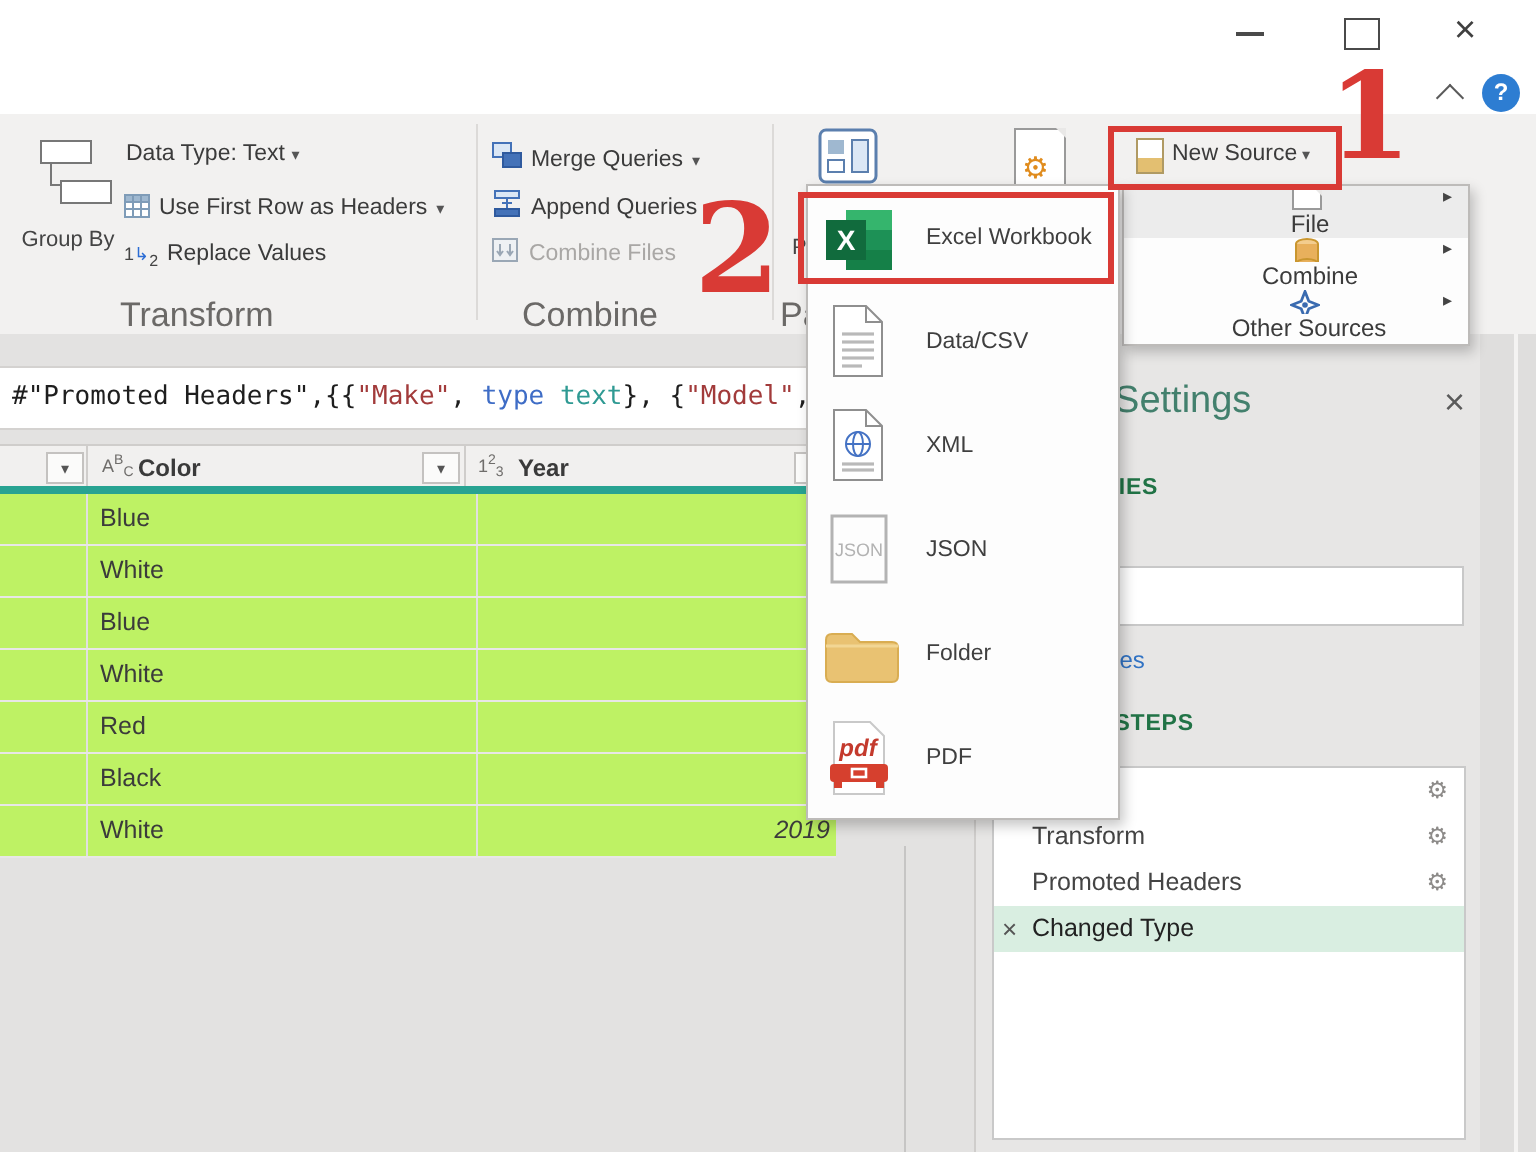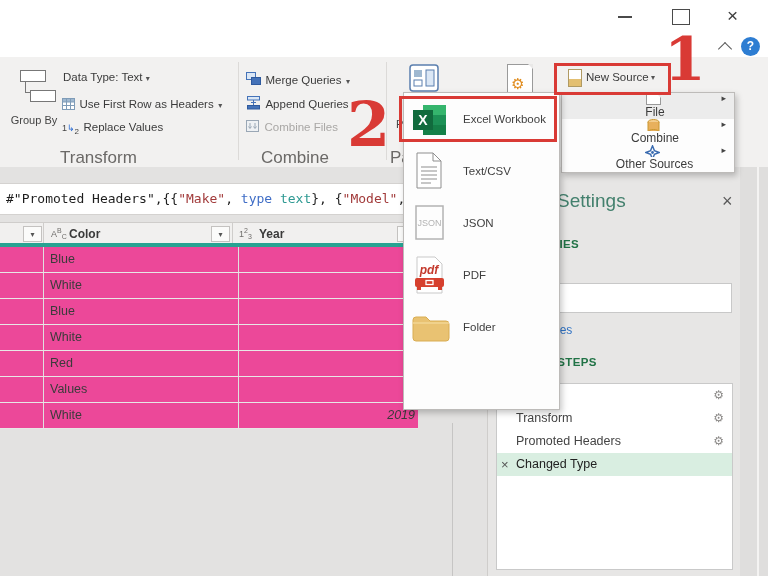--- a/index.html
+++ b/index.html
@@ -35,21 +35,21 @@
   .thead{left:0;top:222px;width:418px;height:21px;background:#f1f0ef;border-top:1px solid #cfcdcb;display:flex;}
   .hcell{border-right:1px solid #cfcdcb;position:relative;font-size:12px;color:#3a3a3a;}
   .hname{font-weight:bold;position:absolute;top:4px;}
   .hglyph{position:absolute;top:4px;font-size:9px;color:#6f6d6b;}
   .hglyph sup{font-size:7px;vertical-align:4px;}
   .hglyph sub{font-size:7px;vertical-align:-2px;}
   .filterbox{position:absolute;top:3px;width:17px;height:14px;background:#fbfbfa;border:1px solid #c4c2c0;
              text-align:center;line-height:13px;}
   .tealbar{left:0;top:243px;width:418px;height:4px;background:#28a392;}
   .tbody{left:0;top:247px;width:418px;}
-  .trow{display:flex;height:25px;background:#ec4899;border-bottom:1px solid #e8e7e6;font-size:12.5px;color:#3b3b3b;}
+  .trow{display:flex;height:25px;background:#bef264;border-bottom:1px solid #e8e7e6;font-size:12.5px;color:#3b3b3b;}
   .tcell{border-right:1px solid #e1e0df;line-height:24px;white-space:nowrap;overflow:hidden;}
   .cell-year{text-align:right;font-style:italic;}
   .cell-year span{margin-right:0;}
   .trow:last-child .cell-year span{margin-right:3px;}
   .vscroll-line{left:452px;top:423px;width:1px;height:153px;background:#c6c5c4;}
   
   .panel{left:487px;top:167px;width:253px;height:409px;background:#e7e6e5;border-left:1px solid #cfcdcb;}
   .ptitle{font-size:19px;color:#43806d;}
   .pclose{font-size:18px;color:#5a5a5a;}
   .pheading{font-size:11.5px;font-weight:bold;color:#217346;letter-spacing:.4px;}
@@ -221,21 +221,21 @@
         <div class="tcell" style="width:188px;padding-left:6px;">White</div>
         <div class="tcell cell-year" style="width:179px;border-right:none;"><span>20</span></div>
       </div>
     <div class="trow">
         <div class="tcell" style="width:43px;"></div>
         <div class="tcell" style="width:188px;padding-left:6px;">Red</div>
         <div class="tcell cell-year" style="width:179px;border-right:none;"><span>20</span></div>
       </div>
     <div class="trow">
         <div class="tcell" style="width:43px;"></div>
-        <div class="tcell" style="width:188px;padding-left:6px;">Values</div>
+        <div class="tcell" style="width:188px;padding-left:6px;">Black</div>
         <div class="tcell cell-year" style="width:179px;border-right:none;"><span>20</span></div>
       </div>
     <div class="trow">
         <div class="tcell" style="width:43px;"></div>
         <div class="tcell" style="width:188px;padding-left:6px;">White</div>
         <div class="tcell cell-year" style="width:179px;border-right:none;"><span>2019</span></div>
       </div>
   </div>
 
   <div class="abs panel">
@@ -312,47 +312,61 @@
         <path d="M1,1 h16 l8,8 v27 h-24 z" fill="#fff" stroke="#8f8f8f"></path>
           <path d="M17,1 v8 h8" fill="none" stroke="#8f8f8f"></path>
         <g stroke="#b9b9b9" stroke-width="1.6">
             <line x1="5" y1="15" x2="21" y2="15"></line>
             <line x1="5" y1="19" x2="21" y2="19"></line>
             <line x1="5" y1="23" x2="21" y2="23"></line>
             <line x1="5" y1="27" x2="21" y2="27"></line>
             <line x1="5" y1="31" x2="15" y2="31"></line>
           </g>
       </svg>
-      <span class="m2label">Text/CSV</span>
+      <span class="m2label">Data/CSV</span>
+    </div>
+    <div class="m2row">
+      <svg width="28" height="38" style="position:absolute;left:12px;top:7px;">
+        <path d="M1,1 h16 l8,8 v27 h-24 z" fill="#fff" stroke="#8f8f8f"></path>
+          <path d="M17,1 v8 h8" fill="none" stroke="#8f8f8f"></path>
+        <circle cx="13" cy="18" r="6" fill="none" stroke="#4472c4"></circle>
+          <ellipse cx="13" cy="18" rx="2.5" ry="6" fill="none" stroke="#4472c4"></ellipse>
+          <line x1="7" y1="18" x2="19" y2="18" stroke="#4472c4"></line>
+        <g stroke="#b9b9b9" stroke-width="1.6">
+            <line x1="5" y1="28" x2="21" y2="28"></line>
+            <line x1="5" y1="31" x2="21" y2="31"></line>
+          </g>
+      </svg>
+      <span class="m2label">XML</span>
     </div>
     <div class="m2row">
       <svg width="30" height="36" style="position:absolute;left:11px;top:8px;">
         <rect x="1" y="1" width="27" height="33" fill="#fdfdfd" stroke="#b3b3b3" stroke-width="1.5"></rect>
         <text x="14.5" y="21" text-anchor="middle" font-family="Liberation Sans, sans-serif" font-size="9" fill="#b3b3b3">JSON</text>
       </svg>
       <span class="m2label">JSON</span>
+    </div>
+    <div class="m2row">
+      <svg width="38" height="30" style="position:absolute;left:8px;top:11px;">
+        <path d="M1,8 q0,-3 3,-3 h10 l4,4 h16 q3,0 3,3 v14 q0,3 -3,3 h-30 q-3,0 -3,-3 z" fill="#e9c272" stroke="#d9ad52"></path>
+        <path d="M1,11 h36" stroke="#f2d694" stroke-width="1.5"></path>
+      </svg>
+      <span class="m2label">Folder</span>
     </div>
     <div class="m2row">
       <svg width="30" height="38" style="position:absolute;left:11px;top:7px;">
         <path d="M2,1 h18 l7,7 v29 h-25 z" fill="#fff" stroke="#c9c9c9"></path>
         <text x="14" y="18" text-anchor="middle" font-family="Liberation Sans, sans-serif" font-size="12" font-weight="bold" font-style="italic" fill="#c43a2d">pdf</text>
         <rect x="0" y="22" width="29" height="9" rx="2" fill="#d6402e"></rect>
         <rect x="11" y="24.5" width="7" height="4" fill="none" stroke="#fff" stroke-width="1.3"></rect>
         <rect x="2" y="31" width="4" height="3" fill="#d6402e"></rect>
           <rect x="23" y="31" width="4" height="3" fill="#d6402e"></rect>
       </svg>
       <span class="m2label">PDF</span>
     </div>
-    <div class="m2row">
-      <svg width="38" height="30" style="position:absolute;left:8px;top:11px;">
-        <path d="M1,8 q0,-3 3,-3 h10 l4,4 h16 q3,0 3,3 v14 q0,3 -3,3 h-30 q-3,0 -3,-3 z" fill="#e9c272" stroke="#d9ad52"></path>
-        <path d="M1,11 h36" stroke="#f2d694" stroke-width="1.5"></path>
-      </svg>
-      <span class="m2label">Folder</span>
-    </div>
   </div>
 
   <div class="abs anno redbox" style="left:554px;top:63px;width:111px;height:26px;"></div>
   <div class="abs anno redbox" style="left:399px;top:96px;width:152px;height:40px;"></div>
   <div class="abs anno rednum" style="left:664px;top:24px;font-size:60px;">1</div>
   <div class="abs anno rednum" style="left:347px;top:88px;font-size:62px;">2</div>
 
 </div>
 
 </body></html>

